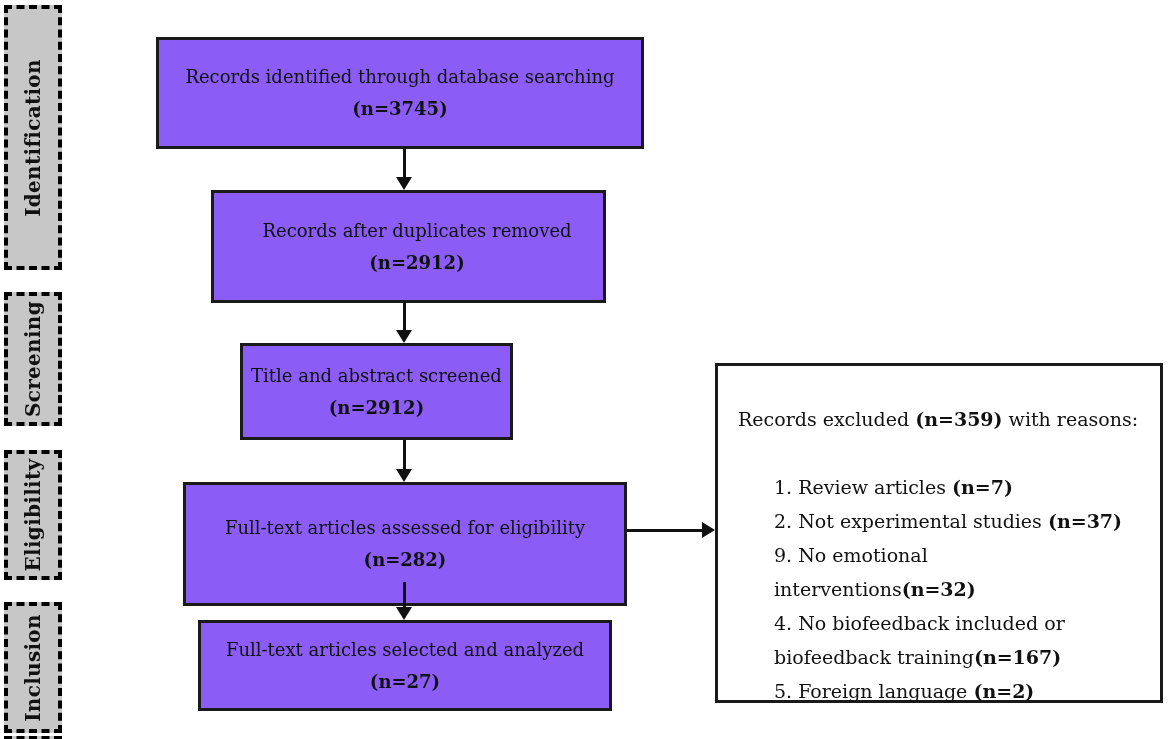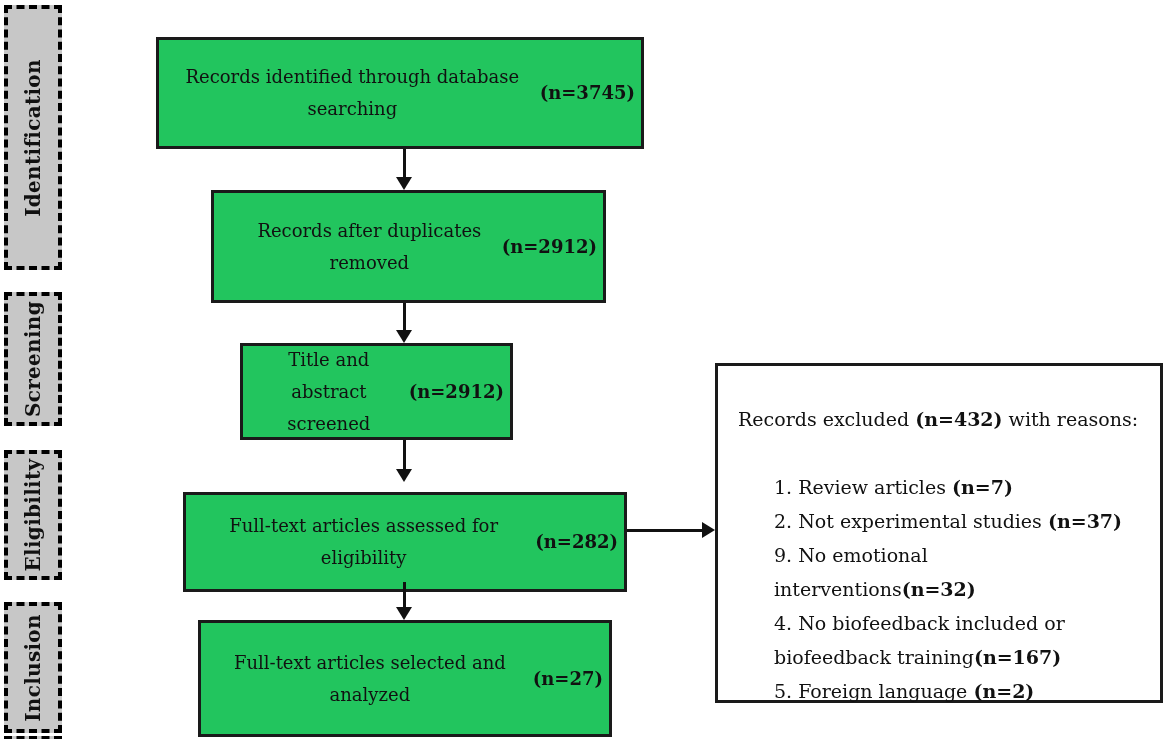--- a/index.html
+++ b/index.html
@@ -44,38 +44,38 @@
     top: 736px;
     width: 58px;
     height: 14px;
     background: #c7c7c7;
     border: 4px dashed #000000;
   }
 
   
   .flow-box {
     position: absolute;
-    background: #22c55e;
+    background: #8b5cf6;
     border: 3px solid #1a1a1a;
     display: flex;
-    flex-direction: row;
+    flex-direction: column;
     align-items: center;
     justify-content: center;
     text-align: center;
     font-size: 18px;
     line-height: 32px;
     padding: 0 6px;
   }
   .flow-box .box-count { font-weight: bold; }
 
   #box-identified { left: 156px; top:  37px; width: 488px; height: 112px; }
   #box-duplicates { left: 211px; top: 190px; width: 395px; height: 113px; padding-left: 23px; }
   #box-screened   { left: 240px; top: 343px; width: 273px; height:  97px; }
-  #box-eligible   { left: 183px; top: 482px; width: 444px; height: 100px; margin-top: 10px; }
-  #box-included   { left: 198px; top: 620px; width: 414px; height:  117px; text-align: center; }
+  #box-eligible   { left: 183px; top: 482px; width: 444px; height: 124px; }
+  #box-included   { left: 198px; top: 620px; width: 414px; height:  91px; text-align: center; }
 
   
   .excluded-box {
     position: absolute;
     left: 715px;
     top: 363px;
     width: 448px;
     height: 340px;
     background: #ffffff;
     border: 3px solid #1a1a1a;
@@ -154,21 +154,21 @@
     <div class="box-text">Full-text articles assessed for eligibility</div>
     <div class="box-count">(n=282)</div>
   </div>
 
   <div class="flow-box" id="box-included">
     <div class="box-text">Full-text articles selected and analyzed</div>
     <div class="box-count">(n=27)</div>
   </div>
 
   <div class="excluded-box">
-    <div class="excluded-title"><span>Records excluded </span><b>(n=432)</b><span> with reasons:</span></div>
+    <div class="excluded-title"><span>Records excluded </span><b>(n=359)</b><span> with reasons:</span></div>
     <div class="reasons">
       <div class="reason"><span>1. Review articles </span><b>(n=7)</b></div>
       <div class="reason"><span>2. Not experimental studies </span><b>(n=37)</b></div>
       <div class="reason"><span>9. No emotional interventions</span><b>(n=32)</b></div>
       <div class="reason"><span>4. No biofeedback included or biofeedback training</span><b>(n=167)</b></div>
       <div class="reason"><span>5. Foreign language </span><b>(n=2)</b></div>
     </div>
   </div>
 
   <div class="vline" style="left: 403px; top: 149px; height: 29px;"></div>

